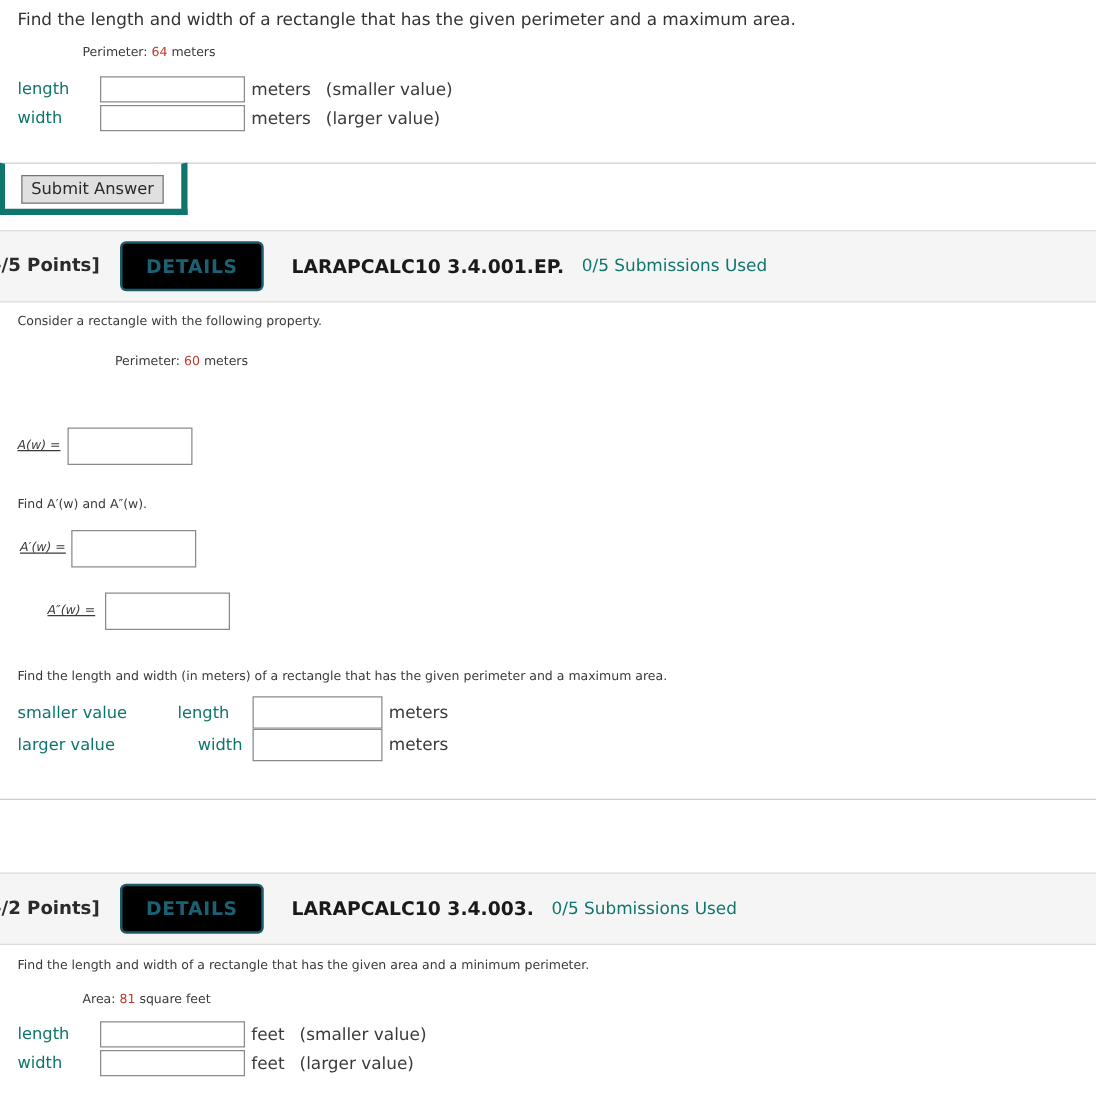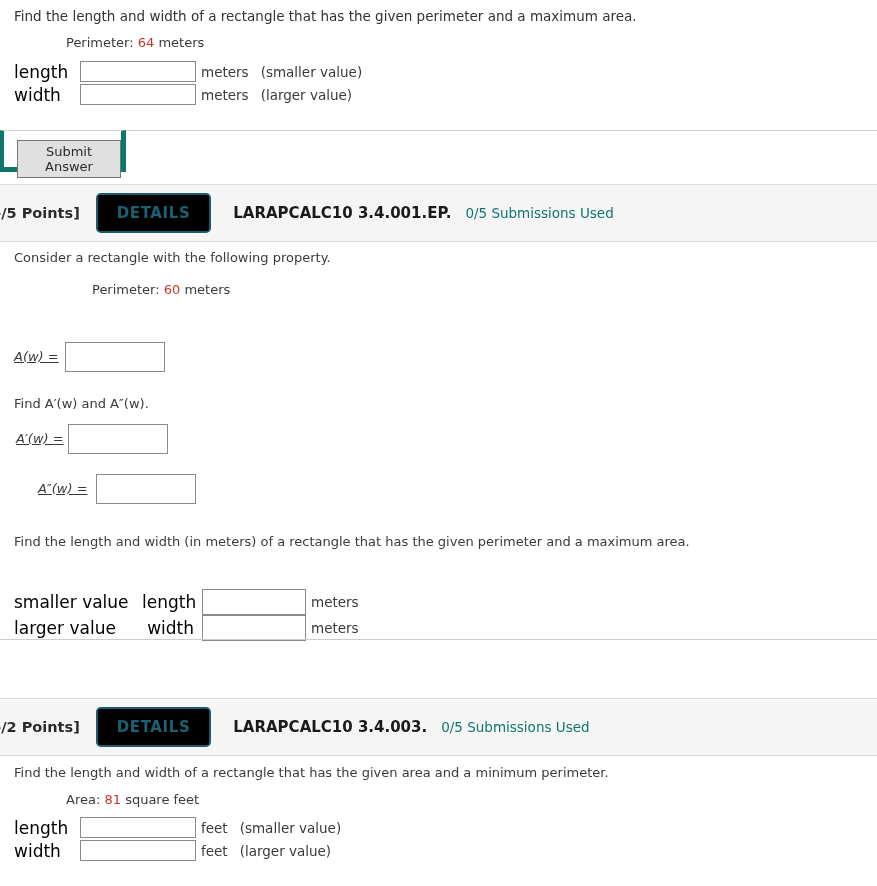--- a/index.html
+++ b/index.html
@@ -19,21 +19,21 @@
   }
   .page {
     position: relative;
     width: 877px;
     height: 886px;
     padding-left: 36px;
   }
 
   
   .qtext {
-    font-size: 13px;
+    font-size: 10px;
     color: #3a3a3a;
     line-height: 18px;
     white-space: nowrap;
   }
   .indent-given {
     padding-left: 66px;
     color: #3a3a3a;
   }
   .given-val {
     color: #c0392b;
@@ -44,22 +44,22 @@
   }
 
   
   .ansrow {
     display: flex;
     align-items: center;
     height: 23px;
   }
   .ans-label {
     width: 66px;
-    font-size: 17px;
-    color: #000000;
+    font-size: 13px;
+    color: #0f766e;
   }
   input.blank {
     box-sizing: border-box;
     border: 1px solid #8a8a8a;
     background: #ffffff;
     height: 21px;
     width: 116px;
     font-family: "DejaVu Sans", "Liberation Sans", sans-serif;
     font-size: 13px;
     padding: 0 4px;
@@ -98,21 +98,21 @@
     left: 126px;
     top: 0;
     width: 751px;
     height: 1px;
     background: #cfcfcf;
   }
   .submit-tab {
     position: absolute;
     left: -1px;
     top: 0;
-    width: 127px;
+    width: 151px;
     height: 42px;
     border: 5px solid #0f766e;
     border-top: 1px solid #cfcfcf;
     background: #ffffff;
     box-sizing: border-box;
   }
   button.submit-btn {
     position: absolute;
     left: 13px;
     top: 9px;
@@ -248,21 +248,21 @@
   </div>
 
   <div class="abs" style="left:13px; top:474px; display:flex; align-items:center;">
     <span class="qtext italic" style="margin-right:8px;margin-left:25px;">A″(w)  =</span>
     <input class="blank wide2" type="text" value="" style="">
   </div>
 
   <div class="abs qtext" style="left:14px; top:533px;">Find the length and width (in meters) of a rectangle that has the given perimeter and a maximum area.</div>
 
   <div class="abs" style="left:14px; top:557px;">
-    <div class="ansrow" style="height:26px;margin-top:32px;">
+    <div class="ansrow" style="height:26px;">
       <span class="ans-label" style="width:128px;">smaller value</span>
       <span class="ans-label" style="width:60px;">length</span>
       <input class="blank wide" type="text" value="" style="">
       <span class="unit">meters</span>
     </div>
     <div class="ansrow" style="height:26px;">
       <span class="ans-label" style="width:128px;">larger value</span>
       <span class="ans-label" style="width:60px; text-align:right; padding-right:8px; box-sizing:border-box;">width</span>
       <input class="blank wide" type="text" value="" style="">
       <span class="unit">meters</span>

